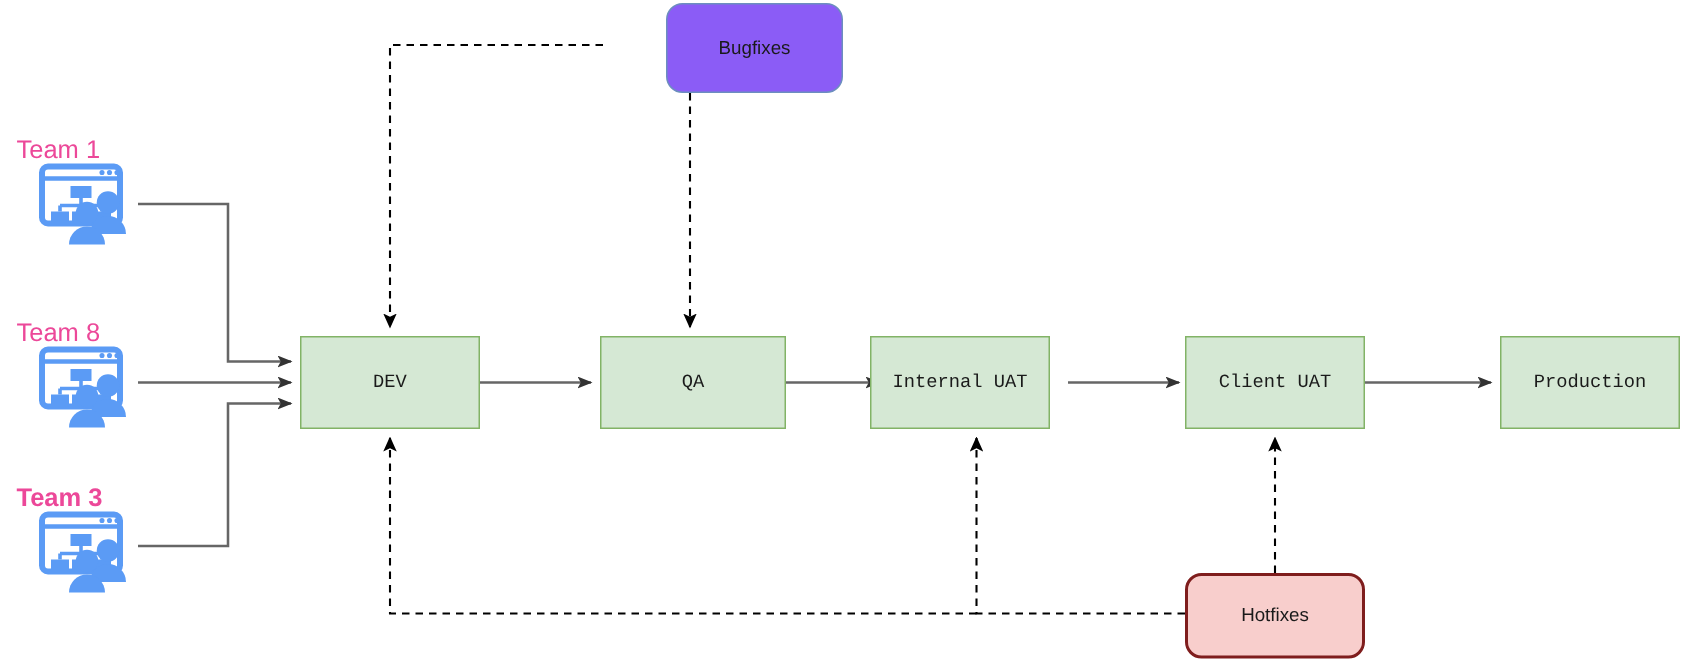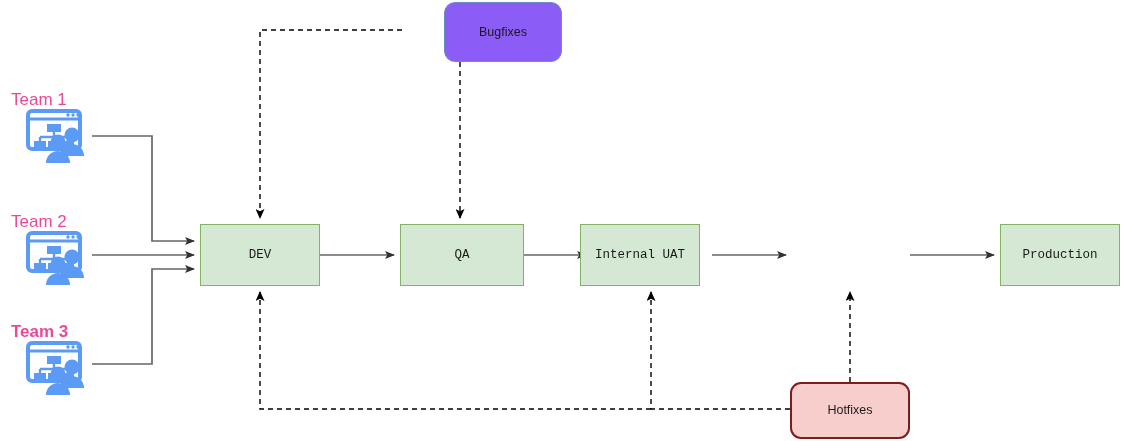--- a/index.html
+++ b/index.html
@@ -117,21 +117,21 @@
       <rect x="10" y="33" width="12" height="7" fill="#5b9bf5"></rect>
       <rect x="24" y="33" width="12" height="7" fill="#5b9bf5"></rect>
       <rect x="38" y="33" width="12" height="7" fill="#5b9bf5"></rect>
       <circle cx="48" cy="27" r="7.5" fill="#5b9bf5"></circle>
       <path d="M36,48 a12,12 0 0 1 24,0 z" fill="#5b9bf5"></path>
       <circle cx="34" cy="34" r="7.5" fill="#5b9bf5"></circle>
       <path d="M22,55 a12,12 0 0 1 24,0 z" fill="#5b9bf5"></path>
     </svg>
   </div>
 
-  <div class="team-label" style="left:11px; top:212px;">Team 2</div>
+  <div class="team-label" style="left:11px; top:212px;">Team 8</div>
   <div class="team-icon" style="left:24px; top:230px;">
     <svg viewBox="0 0 72 58" xmlns="http://www.w3.org/2000/svg">
       <rect x="4" y="3" width="52" height="38" rx="4" ry="4" fill="none" stroke="#5b9bf5" stroke-width="4"></rect>
       <path d="M4,11 L56,11" stroke="#5b9bf5" stroke-width="3"></path>
       <circle cx="44" cy="7" r="1.7" fill="#5b9bf5"></circle>
       <circle cx="49" cy="7" r="1.7" fill="#5b9bf5"></circle>
       <circle cx="54" cy="7" r="1.7" fill="#5b9bf5"></circle>
       <rect x="23" y="16" width="14" height="8" fill="#5b9bf5"></rect>
       <path d="M30,24 L30,29 M16,29 L44,29 M16,29 L16,33 M30,29 L30,33 M44,29 L44,33" stroke="#5b9bf5" stroke-width="2.4" fill="none"></path>
       <rect x="10" y="33" width="12" height="7" fill="#5b9bf5"></rect>
@@ -163,20 +163,21 @@
       <path d="M22,55 a12,12 0 0 1 24,0 z" fill="#5b9bf5"></path>
     </svg>
   </div>
 
   <div class="node node-env" style="left:200px; top:224px; width:120px; height:62px;">DEV</div>
 
   <div class="node node-env" style="left:400px; top:224px; width:124px; height:62px;">QA</div>
 
   <div class="node node-env" style="left:580px; top:224px; width:120px; height:62px;">Internal UAT</div>
 
+  <div class="node node-env" style="left:790px; top:224px; width:120px; height:62px;">Client UAT</div>
 
   <div class="node node-env" style="left:1000px; top:224px; width:120px; height:62px;">Production</div>
 
   <div class="node node-bugfix" style="left:402px; top:2px; width:118px; height:60px;">Bugfixes</div>
 
   <div class="node node-hotfix" style="left:790px; top:382px; width:120px; height:57px;">Hotfixes</div>
 
 </div>
 
 </body></html>

